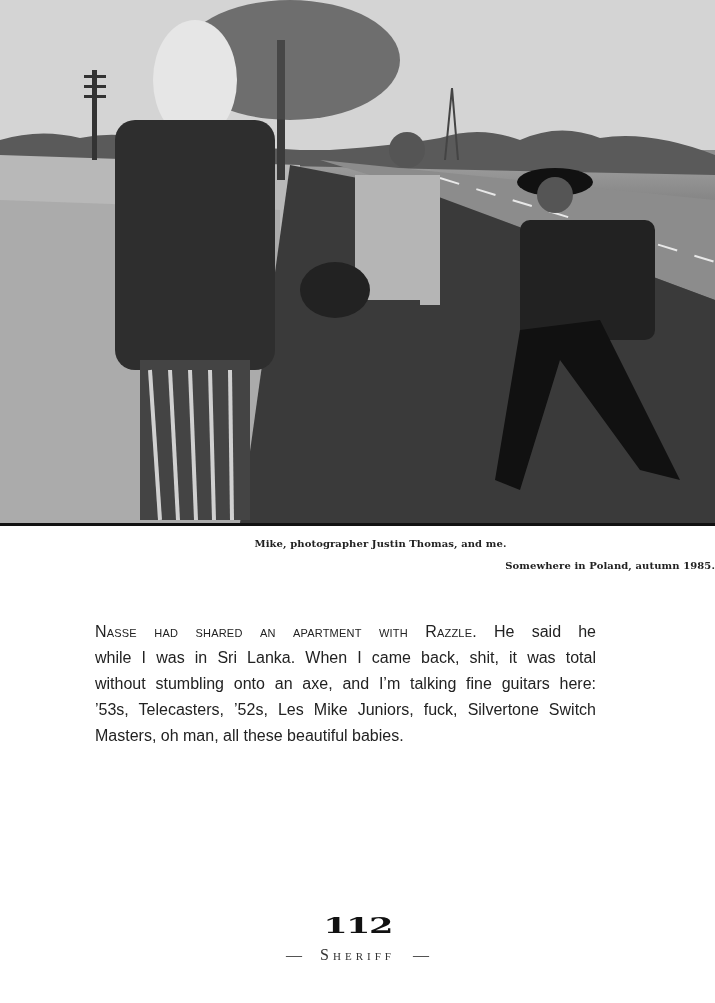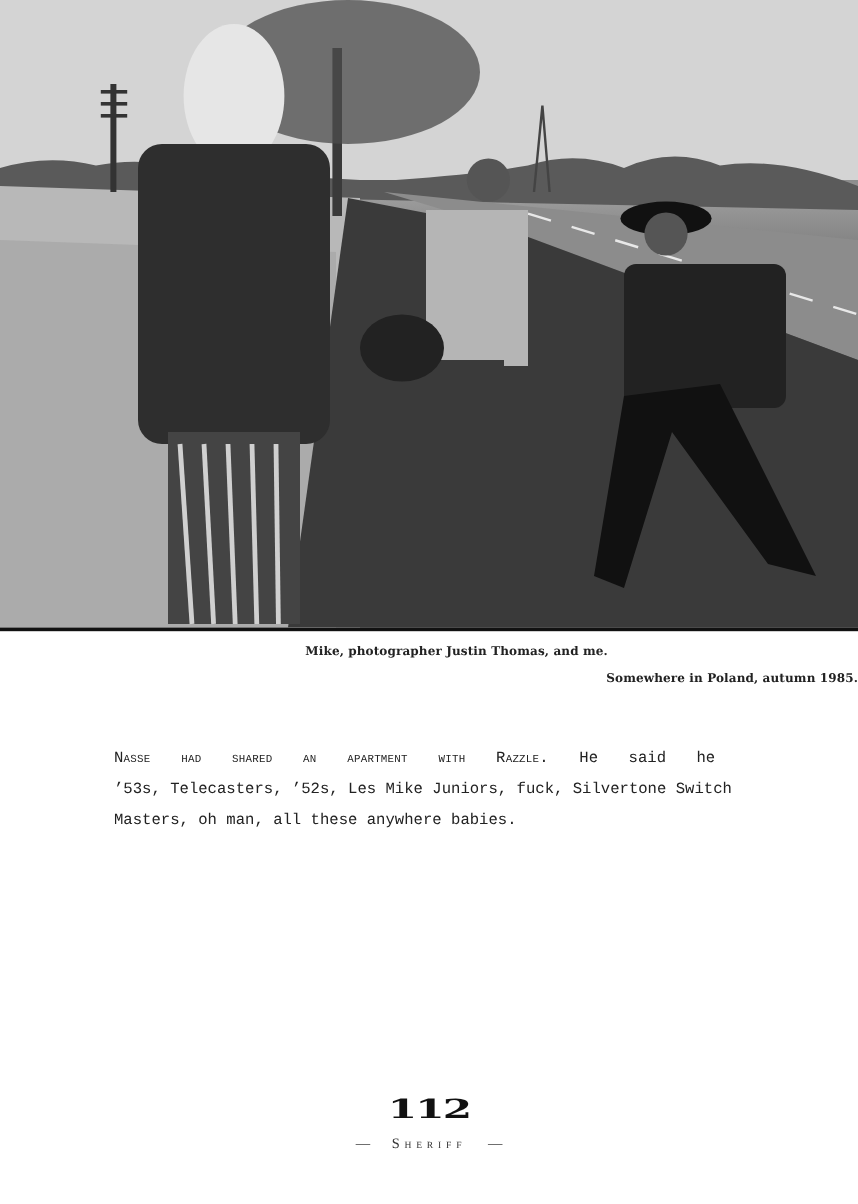--- a/index.html
+++ b/index.html
@@ -7,27 +7,27 @@
 
     .photo { position: absolute; left: 0; top: 0; width: 715px; height: 523px; overflow: hidden;
       background: linear-gradient(to bottom, #cfcfcf 0%, #d8d8d8 22%, #8a8a8a 28%, #9a9a9a 32%, #6f6f6f 45%, #3e3e3e 70%, #2a2a2a 100%);
       border-bottom: 3px solid #111; }
     .photo svg { position: absolute; left: 0; top: 0; }
 
     .caption { position: absolute; left: 0; width: 715px; text-align: center; font-family: "DejaVu Serif", serif; font-weight: bold; font-size: 10px; color: #222; letter-spacing: 0.1px; }
     .cap1 { top: 538px; padding-left: 23px; }
     .cap2 { top: 560px; text-align: right; }
 
-    .body-text { position: absolute; left: 95px; top: 619px; width: 501px; font-family: Liberation Mono, monospace; font-size: 13px; line-height: 26px; color: #222; text-align: justify; }
+    .body-text { position: absolute; left: 95px; top: 619px; width: 501px; font-family: Liberation Sans, sans-serif; font-size: 16px; line-height: 26px; color: #222; text-align: justify; }
     .body-text .line { display: block; text-align: justify; text-align-last: justify; white-space: nowrap; }
     .body-text .line.last { text-align-last: left; }
     .smallcaps { font-variant: small-caps; letter-spacing: 0.2px; }
 
     .folio { position: absolute; left: 0; top: 912px; width: 715px; text-align: center; font-family: "DejaVu Serif", serif; font-weight: bold; font-size: 22px; color: #111; transform: scaleX(1.6); letter-spacing: -1px; }
-    .running-foot { position: absolute; left: 0; top: 946px; width: 715px; text-align: center; font-family: "Liberation Serif", serif; font-size: 12px; color: #333; }
+    .running-foot { position: absolute; left: 0; top: 946px; width: 715px; text-align: center; font-family: "Liberation Serif", serif; font-size: 16px; color: #333; }
     .running-foot .dash { display: inline-block; margin: 0 18px; }
     .running-foot .name { font-variant: small-caps; letter-spacing: 4px; }
   </style>
 </head>
 <body>
 
 <div class="photo">
   <svg width="715" height="523" viewBox="0 0 715 523">
 
     <rect x="0" y="0" width="715" height="150" fill="#d4d4d4"></rect>
@@ -72,20 +72,22 @@
     <rect x="520" y="220" width="135" height="120" rx="10" fill="#222"></rect>
     <path d="M520 330 L495 480 L520 490 L560 360 L640 470 L680 480 L600 320 Z" fill="#111"></path>
   </svg>
 </div>
 
 <div class="caption cap1">Mike, photographer Justin Thomas, and me.</div>
 <div class="caption cap2">Somewhere in Poland, autumn 1985.</div>
 
 <div class="body-text">
   <span class="line"><span class="smallcaps">Nasse had shared an apartment with Razzle.</span><span> He said he</span></span>
+  <span class="line">while I was in Sri Lanka. When I came back, shit, it was total</span>
+  <span class="line">without stumbling onto an axe, and I’m talking fine guitars here:</span>
   <span class="line">’53s, Telecasters, ’52s, Les Mike Juniors, fuck, Silvertone Switch</span>
-  <span class="line last">Masters, oh man, all these anywhere babies.</span>
+  <span class="line last">Masters, oh man, all these beautiful babies.</span>
 </div>
 
 <div class="folio">112</div>
 <div class="running-foot">
   <span class="dash">—</span><span class="name">Sheriff</span><span class="dash">—</span>
 </div>
 
 </body></html>

